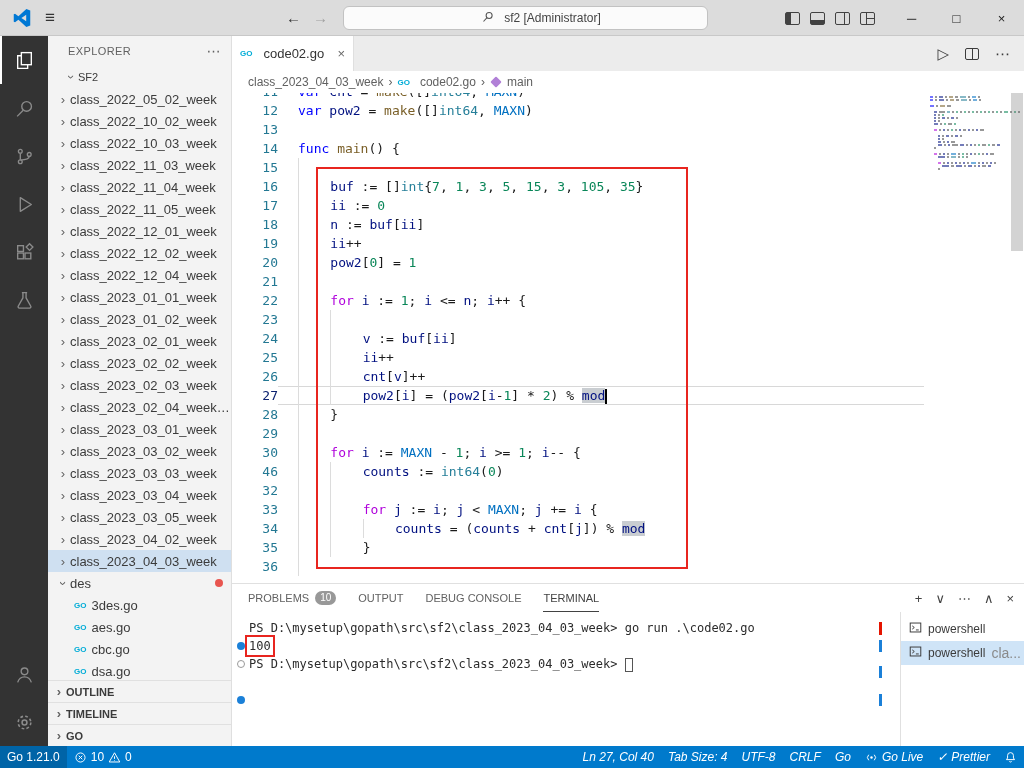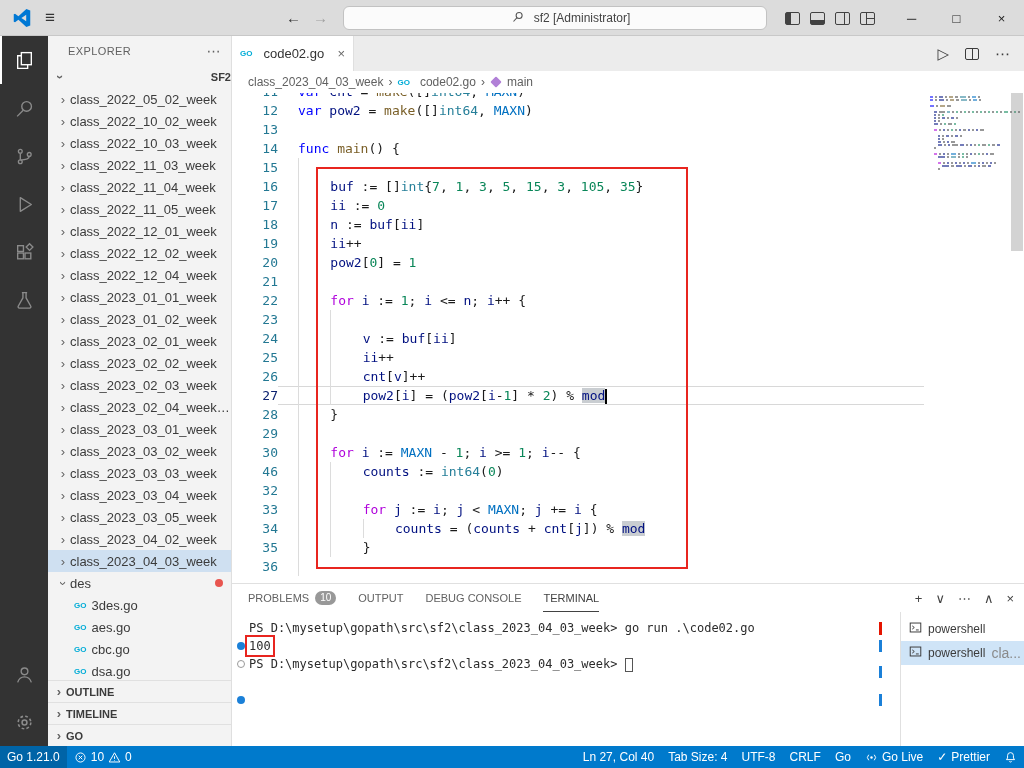--- a/index.html
+++ b/index.html
@@ -12,21 +12,21 @@
   }
   .window { display:flex; flex-direction:column; width:1024px; height:768px; }
 
   
   .titlebar { height:36px; background:#dcdcdc; border-bottom:1px solid #c8c8c8;
     display:flex; align-items:center; position:relative; flex:none; }
   .vsc-logo { margin-left:13px; display:flex; }
   .menu-btn { margin-left:14px; font-size:17px; color:#333; cursor:default; }
   .nav-arrows { position:absolute; left:286px; display:flex; gap:12px; font-size:15px; }
   .nav-back { color:#333; } .nav-fwd { color:#a0a0a0; }
-  .cmd-center { position:absolute; left:343px; top:6px; width:424px; height:24px;
+  .cmd-center { position:absolute; left:343px; top:6px; width:365px; height:24px;
     background:#fbfbfb; border:1px solid #c2c2c2; border-radius:6px;
     display:flex; align-items:center; justify-content:center; gap:10px;
     font-size:12px; color:#444;padding-left:32px; }
   .tb-right { position:absolute; right:0; top:0; height:36px; display:flex; align-items:center; }
   .layout-icons { display:flex; gap:10px; margin-right:14px; }
   .li-box { width:15px; height:13px; border:1.4px solid #424242; border-radius:2px; position:relative; }
   .li-left::before  { content:""; position:absolute; left:0; top:0; bottom:0; width:5px; background:#424242; }
   .li-bottom::before{ content:""; position:absolute; left:0; right:0; bottom:0; height:4px; background:#424242; }
   .li-right::before { content:""; position:absolute; right:0; top:0; bottom:0; width:4px; border-left:1.4px solid #424242; }
   .li-grid::before  { content:""; position:absolute; left:0; top:0; bottom:0; width:5px; border-right:1.4px solid #424242; }
@@ -42,22 +42,22 @@
   .ab-item { width:48px; height:48px; display:flex; align-items:center; justify-content:center; color:#8b8b8b; }
   .ab-item.active { color:#ffffff; box-shadow: inset 2px 0 0 0 #ffffff; }
   .ab-spacer { flex:1; }
 
   
   .sidebar { width:184px; background:#f3f3f3; border-right:1px solid #dfdfdf;
     display:flex; flex-direction:column; flex:none; }
   .sb-header { height:30px; display:flex; align-items:center; padding:0 10px 0 20px;
     font-size:11px; color:#616161; letter-spacing:.4px; flex:none; }
   .sb-header .more { margin-left:auto; font-size:14px; color:#616161; }
-  .sb-section { height:22px; display:flex; align-items:center; font-size:11px; font-weight:bold;
-    color:#3b3b3b; padding-left:5px; flex:none;justify-content:space-between; }
+  .sb-section { height:22px; display:flex; align-items:center; font-size:11px; font-weight:normal;
+    color:#3b3b3b; padding-left:16px; flex:none; }
   .sb-section .twisty { font-size:12px; }
   .tree { flex:1; overflow:hidden; }
   .tree-row { height:22px; display:flex; align-items:center; padding-left:8px; color:#3b3b3b;
     font-size:13px; white-space:nowrap; }
   .tree-row.selected { background:#cfe0f1; }
   .tree-row.file { padding-left:26px; }
   .twisty { width:14px; flex:none; color:#646464; display:inline-flex; justify-content:center;
     transition:none; font-size:13px; }
   .twisty.open { transform:rotate(90deg); }
   .go-badge { color:#00acd7; font-weight:bold; font-size:8px; letter-spacing:0; margin-right:5px; flex:none; }
@@ -130,21 +130,21 @@
   .ts-row { height:24px; display:flex; align-items:center; gap:6px; padding-left:8px;
     font-size:12px; color:#3b3b3b; white-space:nowrap; overflow:hidden; }
   .ts-row.active { background:#cfe4f7; }
   .ts-detail { color:#8a8a8a; font-size:14px; overflow:hidden; text-overflow:ellipsis; }
 
   
   .statusbar { height:22px; background:#007acc; color:#fff; display:flex; align-items:center;
     font-size:12px; flex:none; }
   .sb-item { height:22px; display:flex; align-items:center; gap:4px; padding:0 7px; }
   .sb-item.dark { background:rgba(0,0,0,.18); }
-  .sb-right { margin-left:auto; display:flex; align-items:flex-end; }
+  .sb-right { margin-left:auto; display:flex; align-items:flex-end;font-style:italic; }
   .sb-item svg { display:block; }
 </style>
 </head>
 <body>
 
 <div class="window">
 
   <div class="titlebar">
     <span class="vsc-logo">
       <svg width="18" height="18" viewBox="0 0 24 24">

